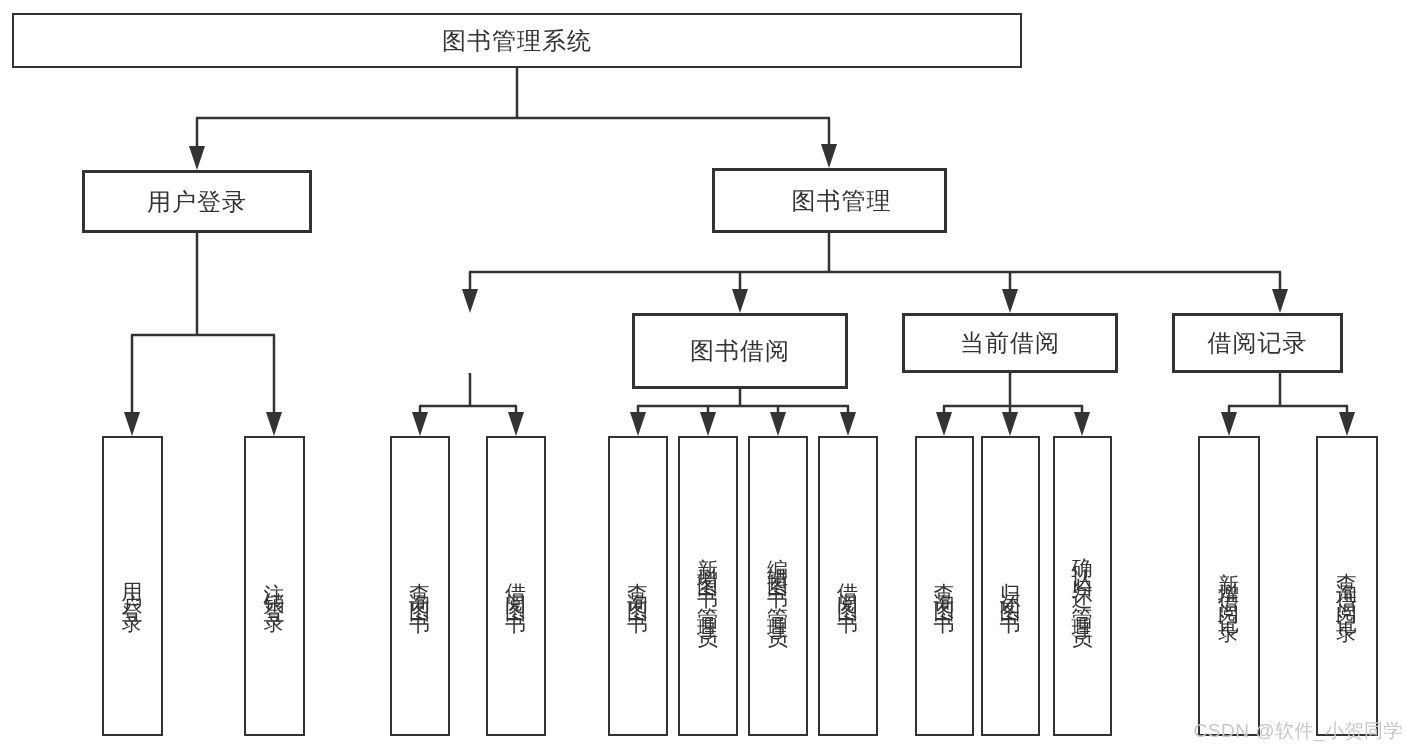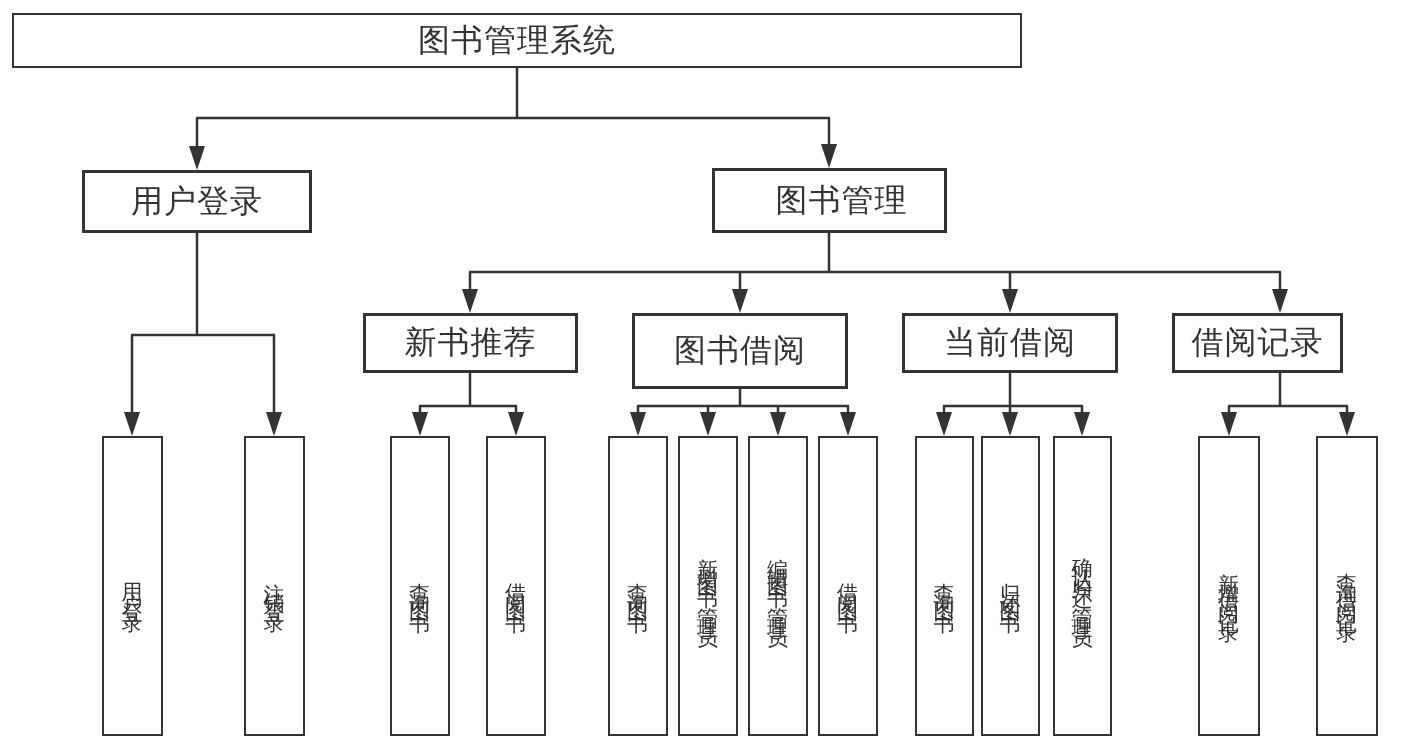--- a/index.html
+++ b/index.html
@@ -26,21 +26,21 @@
     background: #ffffff;
     border: 3px solid #333333;
     display: flex;
     align-items: center;
     justify-content: center;
     color: #333333;
     z-index: 1;
   }
   .box.root { border-width: 2.5px; }
   .h-label {
-    font-size: 32px;
+    font-size: 24px;
     letter-spacing: 1px;
     white-space: nowrap;
   }
   .leaf { border-width: 2.5px; }
   .v-label {
     writing-mode: vertical-rl;
     text-orientation: mixed;
     font-size: 21px;
     letter-spacing: 10px;
     line-height: 1.1;
@@ -109,23 +109,20 @@
     <span class="h-label">图书管理系统</span>
   </div>
 
   <div class="box" style="left:82px; top:170px; width:230px; height:63px;">
     <span class="h-label">用户登录</span>
   </div>
   <div class="box" style="left:712px; top:168px; width:235px; height:65px;padding-left:24px;">
     <span class="h-label">图书管理</span>
   </div>
 
-  <div class="box" style="left:363px; top:313px; width:215px; height:60px;">
-    <span class="h-label">新书推荐</span>
-  </div>
   <div class="box" style="left:632px; top:313px; width:216px; height:76px;">
     <span class="h-label">图书借阅</span>
   </div>
   <div class="box" style="left:902px; top:313px; width:216px; height:60px;">
     <span class="h-label">当前借阅</span>
   </div>
   <div class="box" style="left:1172px; top:313px; width:171px; height:60px;font-family:Liberation Mono, monospace;">
     <span class="h-label">借阅记录</span>
   </div>
 
@@ -166,14 +163,15 @@
     <span class="v-label">确认归还（管理员）</span>
   </div>
 
   <div class="box leaf" style="left:1198px; top:436px; width:62px; height:300px;">
     <span class="v-label">新增借阅记录</span>
   </div>
   <div class="box leaf" style="left:1316px; top:436px; width:62px; height:300px;">
     <span class="v-label">查询借阅记录</span>
   </div>
 
+  <div class="watermark">CSDN @软件_小贺同学</div>
 
 </div>
 
 </body></html>

